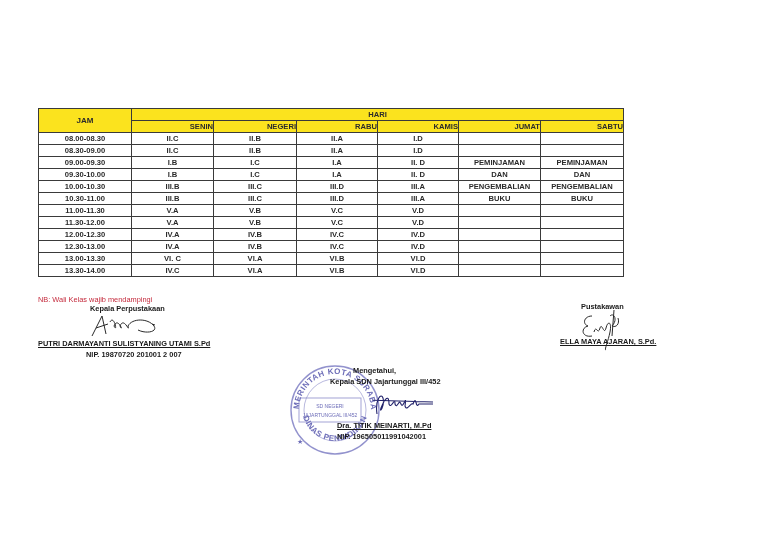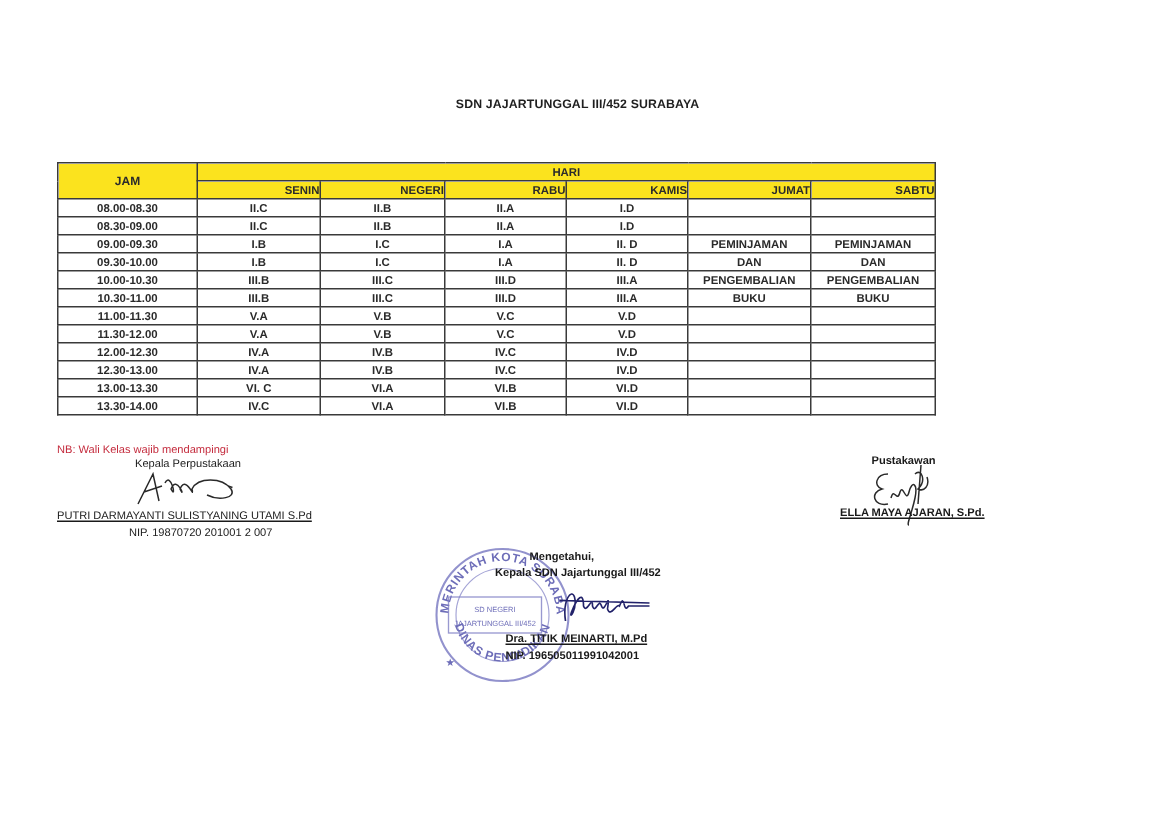--- a/index.html
+++ b/index.html
@@ -22,43 +22,42 @@
     table.schedule thead tr.r1 th { height: 12px; }
     table.schedule thead tr.r2 th { height: 12px; text-align: right; }
     th.jam-head { font-size: 8px; }
     th.hari-head { text-align: center; }
     td.jam { font-weight: bold; color: #262626; }
     td.red { color: #b0203a; font-weight: bold; }
 
     .nb { position: absolute; left: 38px; top: 295px; font-size: 7.4px; color: #c42a3c; font-weight: normal; }
 
     .sig-left { position: absolute; left: 38px; top: 300px; width: 200px; }
-    .sig-left .role { position: absolute; left: 52px; top: 4px; font-size: 7.4px; font-weight: normal; white-space: nowrap; }
+    .sig-left .role { position: absolute; left: 52px; top: 4px; font-size: 7.4px; font-weight: bold; white-space: nowrap; }
     .sig-left .scribble { position: absolute; left: 50px; top: 12px; }
-    .sig-left .name { position: absolute; left: 0; top: 39px; font-size: 7.4px; font-weight: normal; text-decoration: underline; white-space: nowrap; }
-    .sig-left .nip { position: absolute; left: 48px; top: 50px; font-size: 7.4px; font-weight: normal; white-space: nowrap; text-align: right; }
+    .sig-left .name { position: absolute; left: 0; top: 39px; font-size: 7.4px; font-weight: bold; text-decoration: underline; white-space: nowrap; }
+    .sig-left .nip { position: absolute; left: 48px; top: 50px; font-size: 7.4px; font-weight: bold; white-space: nowrap; text-align: right; }
 
     .sig-right { position: absolute; left: 560px; top: 298px; width: 150px; }
     .sig-right .role { position: absolute; left: 21px; top: 4px; font-size: 7.4px; font-weight: bold; white-space: nowrap; }
     .sig-right .scribble { position: absolute; left: 14px; top: 8px; }
     .sig-right .name { position: absolute; left: 0; top: 39px; font-size: 7.4px; font-weight: bold; text-decoration: underline; white-space: nowrap; }
 
     .sig-center { position: absolute; left: 285px; top: 360px; width: 200px; height: 100px; }
     .stamp { position: absolute; left: 0; top: 0; }
     .sig-center .l1 { position: absolute; left: 68px; top: 6px; font-size: 7.4px; font-weight: bold; white-space: nowrap; }
     .sig-center .l2 { position: absolute; left: 45px; top: 17px; font-size: 7.4px; font-weight: bold; white-space: nowrap; }
     .sig-center .scribble { position: absolute; left: 88px; top: 28px; }
     .sig-center .name { position: absolute; left: 52px; top: 61px; font-size: 7.4px; font-weight: bold; text-decoration: underline; white-space: nowrap; }
     .sig-center .nip { position: absolute; left: 52px; top: 72px; font-size: 7.4px; font-weight: bold; white-space: nowrap; }
   </style>
 </head>
 <body>
 
 <div class="title-block">
-  <div class="title-line">SDN JAJARTUNGGAL III/452 SURABAYA</div>
 </div>
 
 <table class="schedule">
   <colgroup>
     <col style="width:93px">
       <col style="width:82px">
       <col style="width:83px">
       <col style="width:81px">
     <col style="width:81px">
       <col style="width:82px">

